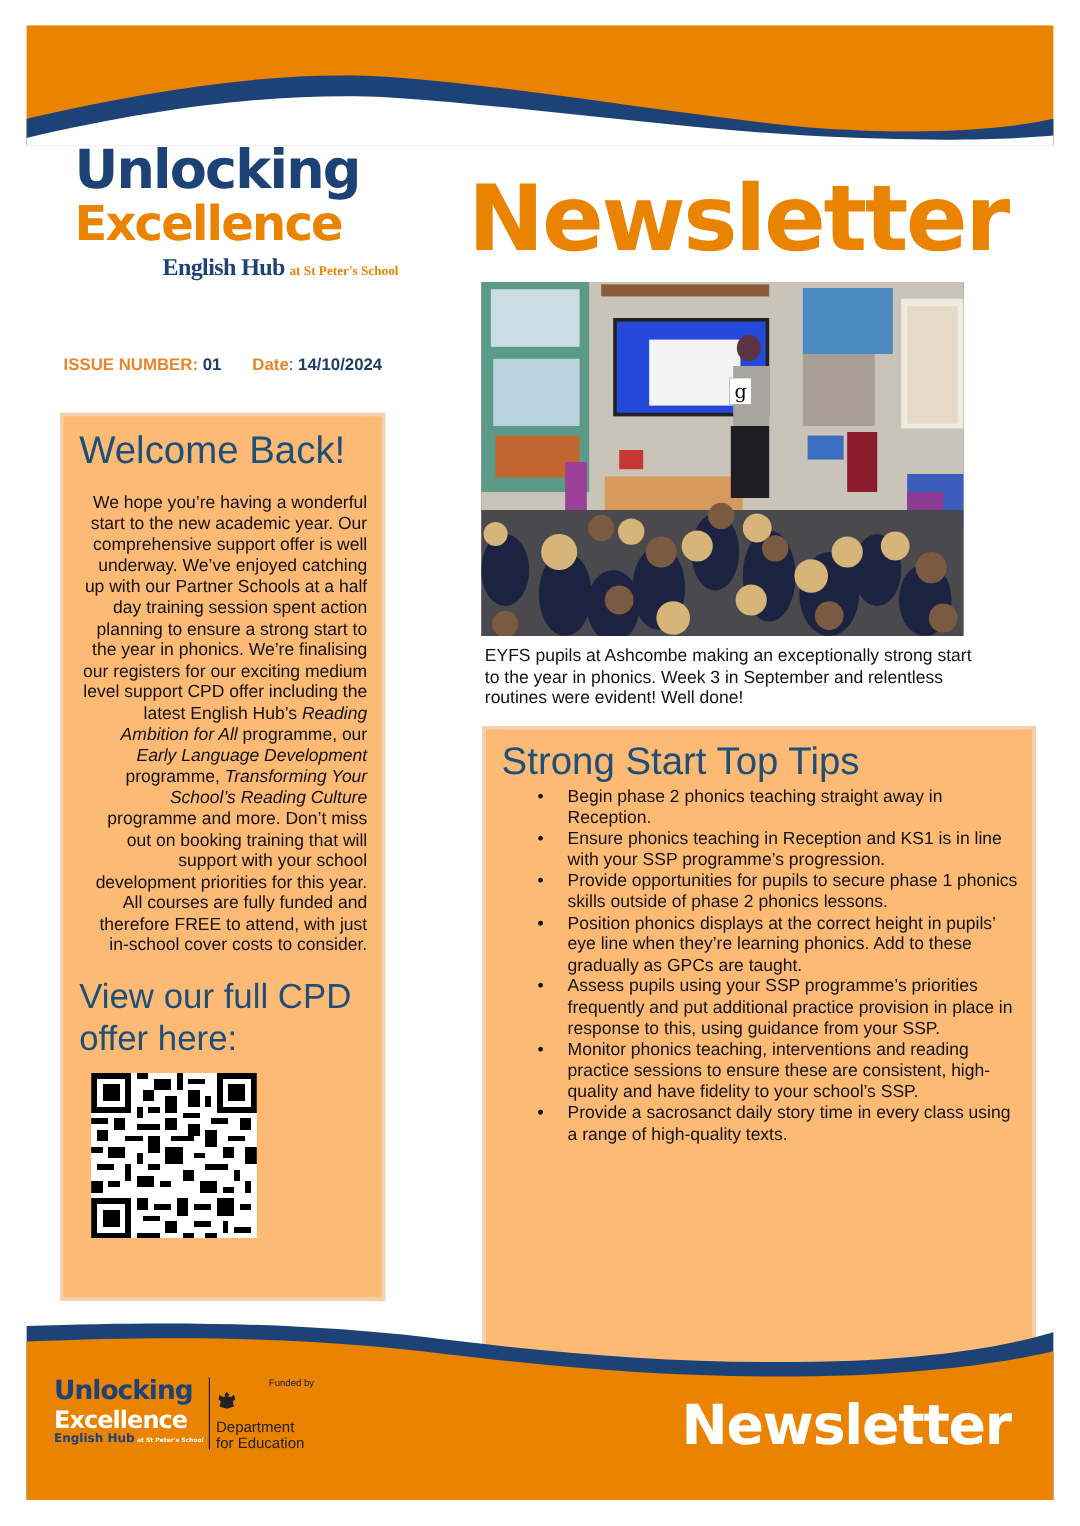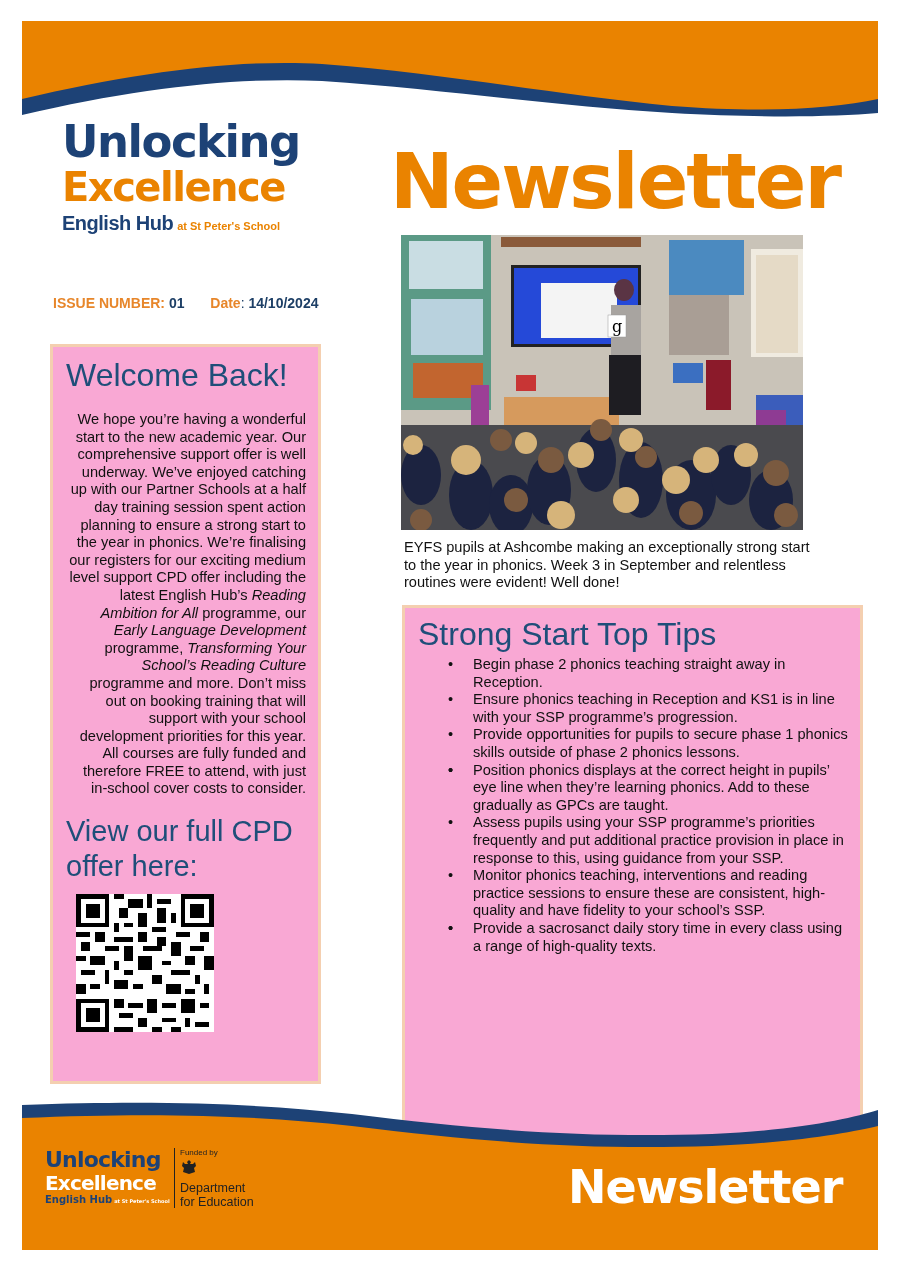--- a/index.html
+++ b/index.html
@@ -4,31 +4,31 @@
   <style>
     html, body { margin: 0; padding: 0; background: #ffffff; }
     body { width: 900px; height: 1272px; position: relative; overflow: hidden; font-family: "Liberation Sans", sans-serif; color: #111; }
 
     .header-band { position: absolute; left: 22px; top: 21px; width: 856px; height: 100px; }
     .footer-band { position: absolute; left: 22px; top: 1100px; width: 856px; height: 150px; }
 
     .logo { position: absolute; left: 62px; top: 118px; width: 270px; }
     .logo .l1 { font-family: "DejaVu Sans", sans-serif; font-weight: bold; font-size: 45px; color: #1d4276; letter-spacing: -1.5px; line-height: 48px; }
     .logo .l2 { font-family: "DejaVu Sans", sans-serif; font-weight: bold; font-size: 40px; color: #ea8300; letter-spacing: -1.5px; line-height: 42px; }
-    .logo .l3 { margin-top: 4px; font-family: Liberation Sans, sans-serif; font-weight: bold; font-size: 20px; color: #1d4276; letter-spacing: -0.5px; white-space: nowrap; }
+    .logo .l3 { margin-top: 4px; font-family: Liberation Serif, serif; font-weight: bold; font-size: 20px; color: #1d4276; letter-spacing: -0.5px; white-space: nowrap; text-align: right; }
     .logo .l3 small { font-size: 11px; color: #ea8300; font-weight: bold; margin-left: 4px; letter-spacing: 0; }
 
     .masthead-title { position: absolute; left: 390px; top: 140px; font-family: "DejaVu Sans", sans-serif; font-weight: bold; font-size: 76px; color: #ea8300; letter-spacing: -2px; line-height: 84px; }
 
     .issue-line { position: absolute; left: 53px; top: 295px; font-size: 14px; font-weight: bold; white-space: nowrap; }
     .issue-line .lbl { color: #e7862a; }
     .issue-line .val { color: #1d3f66; }
     .issue-line .gap { display: inline-block; width: 18px; }
 
-    .panel { position: absolute; border: 3px solid #f4cfb0; background: #f9a8d4; box-sizing: border-box; }
+    .panel { position: absolute; border: 3px solid #f4cfb0; background: #fdba74; box-sizing: border-box; }
     .welcome { left: 50px; top: 344px; width: 271px; height: 740px; padding: 8px 12px 0 13px; }
     .panel h2 { font-weight: normal; color: #1f4e79; margin: 0; font-family: "Liberation Sans", sans-serif; }
     .welcome h2.w-title { font-size: 32px; line-height: 40px; margin-bottom: 16px; }
     .welcome .body-text { font-size: 14.6px; line-height: 17.6px; color: #111; text-align: right; }
     .welcome h2.cpd-title { font-size: 29px; line-height: 35px; margin-top: 16px; }
     .qr { margin-top: 10px; margin-left: 10px; width: 138px; height: 138px; }
 
     .photo { position: absolute; left: 401px; top: 235px; width: 402px; height: 295px; overflow: hidden; background: #6e7378; }
     .caption { position: absolute; left: 404px; top: 539px; width: 410px; font-size: 14.6px; line-height: 17.6px; color: #111; }
 
@@ -37,21 +37,21 @@
     .tips ul { list-style: none; margin: 0; padding: 0; }
     .tips li { position: relative; padding-left: 55px; font-size: 14.6px; line-height: 17.6px; color: #111; }
     .tips li .bullet { position: absolute; left: 30px; top: 0; }
 
     .footer-logo { position: absolute; left: 45px; top: 1148px; }
     .footer-logo .f1 { font-family: "DejaVu Sans", sans-serif; font-weight: bold; font-size: 22px; color: #1d4276; letter-spacing: -0.8px; line-height: 24px; }
     .footer-logo .f2 { font-family: "DejaVu Sans", sans-serif; font-weight: bold; font-size: 20px; color: #ffffff; letter-spacing: -0.8px; line-height: 22px; }
     .footer-logo .f3 { font-family: "DejaVu Sans", sans-serif; font-weight: bold; font-size: 10px; color: #1d4276; white-space: nowrap; }
     .footer-logo .f3 small { font-size: 5px; color: #fff; margin-left: 2px; }
     .dfe { position: absolute; left: 174px; top: 1148px; border-left: 1.5px solid #222; padding-left: 5px; height: 60px; }
-    .dfe .funded { font-size: 8px; color: #222; line-height: 10px; }
+    .dfe .funded { font-size: 8px; color: #222; line-height: 10px; margin-left: 44px; }
     .dfe .crest { width: 18px; height: 16px; margin: 1px 0 2px 0; }
     .dfe .dept { font-size: 12.5px; line-height: 14px; color: #222; }
     .footer-title { position: absolute; left: 568px; top: 1160px; font-family: "DejaVu Sans", sans-serif; font-weight: bold; font-size: 46px; color: #ffffff; letter-spacing: -1px; line-height: 54px; }
   </style>
 </head>
 <body>
 
 <svg class="header-band" viewBox="0 0 856 100" preserveAspectRatio="none">
   <rect x="0" y="0" width="856" height="100" fill="#ea8300"></rect>
   <path d="M0,100 L0,78 C120,50 220,38 300,43 C420,52 520,72 650,85 C740,92 810,88 856,78 L856,100 Z" fill="#1d4276"></path>

